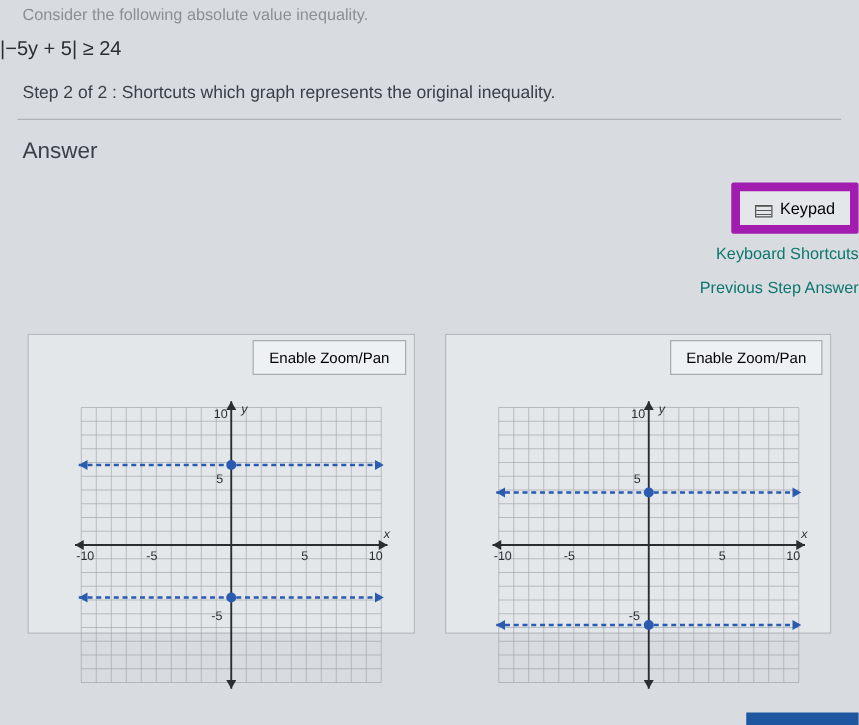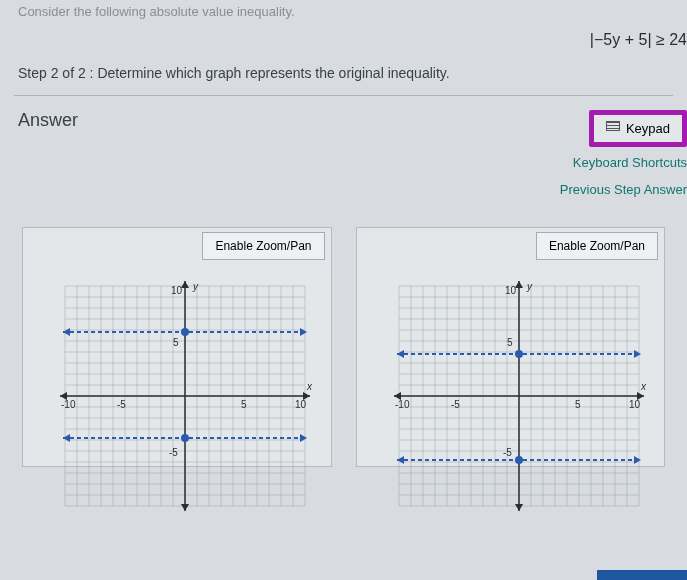--- a/index.html
+++ b/index.html
@@ -6,35 +6,36 @@
     body {
       font-family: Arial, sans-serif;
       background: #d8dce0;
       width: 687px;
       height: 580px;
       overflow: hidden;
       color: #3a4048;
       position: relative;
     }
     .faded { color: #8a8f95; font-size: 13px; padding: 4px 18px; }
-    .formula { text-align: right; font-size: 16px; padding: 8px 0 12px; color: #2a2e33; }
+    .formula { text-align: left; font-size: 16px; padding: 8px 0 12px; color: #2a2e33; }
     .step { font-size: 14px; padding: 4px 18px 14px; }
     .step b { font-weight: normal; }
     .divider { border-top: 1px solid #aeb3b9; margin: 0 14px; }
     .answer-row {
       display: flex; justify-content: space-between; align-items: flex-start;
       padding: 14px 0 0 18px;
     }
     .answer-label { font-size: 18px; }
     .right-tools { text-align: right; }
     .keypad-btn {
-      border: 5px solid #a21caf; background: #e4e7ea;
-      padding: 6px 12px; font-size: 13px; display: inline-flex; align-items: flex-start; gap: 6px;
+      border: 7px solid #a21caf; background: #e4e7ea;
+      padding: 6px 12px; font-size: 13px; display: inline-flex; align-items: flex-end; gap: 6px;
       cursor: pointer;
       border-radius: 2px;
+      margin-top: 36px;
     }
     .kbd-short { font-size: 13px; color: #0f766e; padding: 8px 0 6px; cursor: pointer; }
     .prev-answer { font-size: 13px; color: #0f766e; padding: 6px 0 12px; cursor: pointer; }
     .graphs { display: flex; gap: 24px; padding: 18px 22px 0; }
     .graph-card {
       flex: 1; background: #e4e7ea; border: 1px solid #b5bac0;
       position: relative; height: 240px;
     }
     .zoom-btn {
       position: absolute; top: 4px; right: 6px;
@@ -63,21 +64,21 @@
     .ylabel { font-size: 11px; font-style: italic; fill:#2a2e33;}
     .xlabel { font-size: 11px; font-style: italic; fill:#2a2e33;}
   </style>
 </head>
 <body>
 
 <div class="faded">Consider the following absolute value inequality.</div>
 <div class="formula">|−5y + 5| ≥ 24</div>
 <div class="step">
   <b>Step 2 of 2 :</b>
-  <span>Determine which graph represents the original inequality.</span>
+  <span>Shortcuts which graph represents the original inequality.</span>
 </div>
 <div class="divider"></div>
 
 <div class="answer-row">
   <div class="answer-label">Answer</div>
   <div class="right-tools">
     <button class="keypad-btn">
       <span class="keypad-icon"></span>
       <span>Keypad</span>
     </button>

